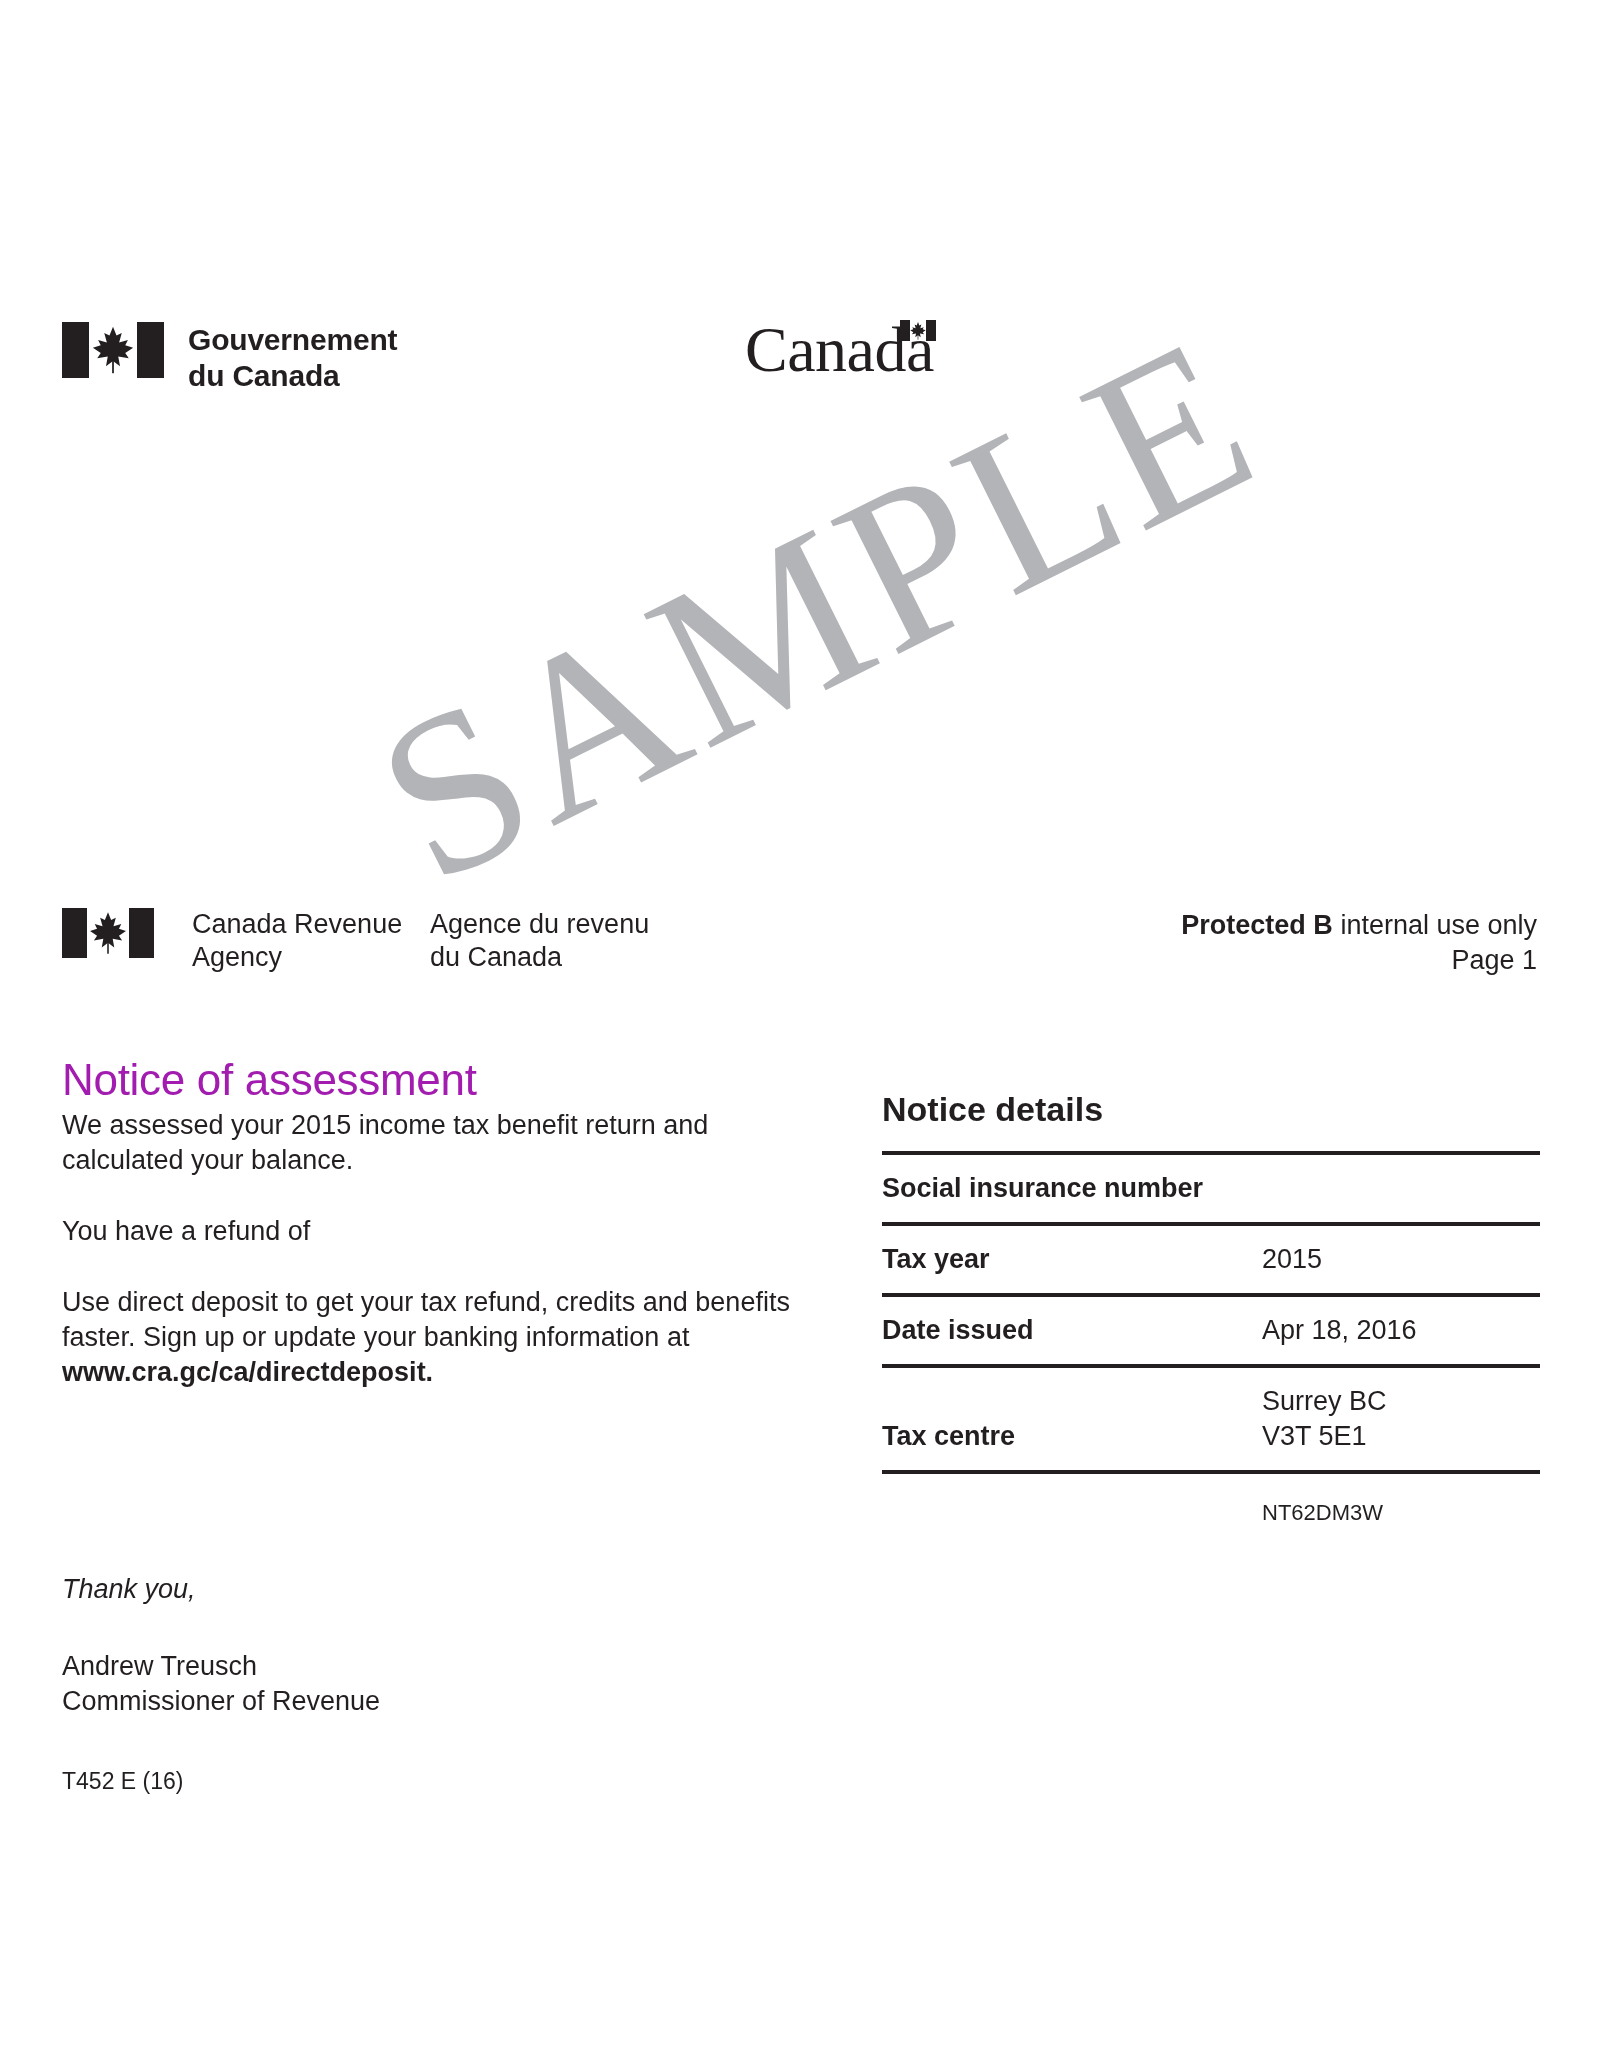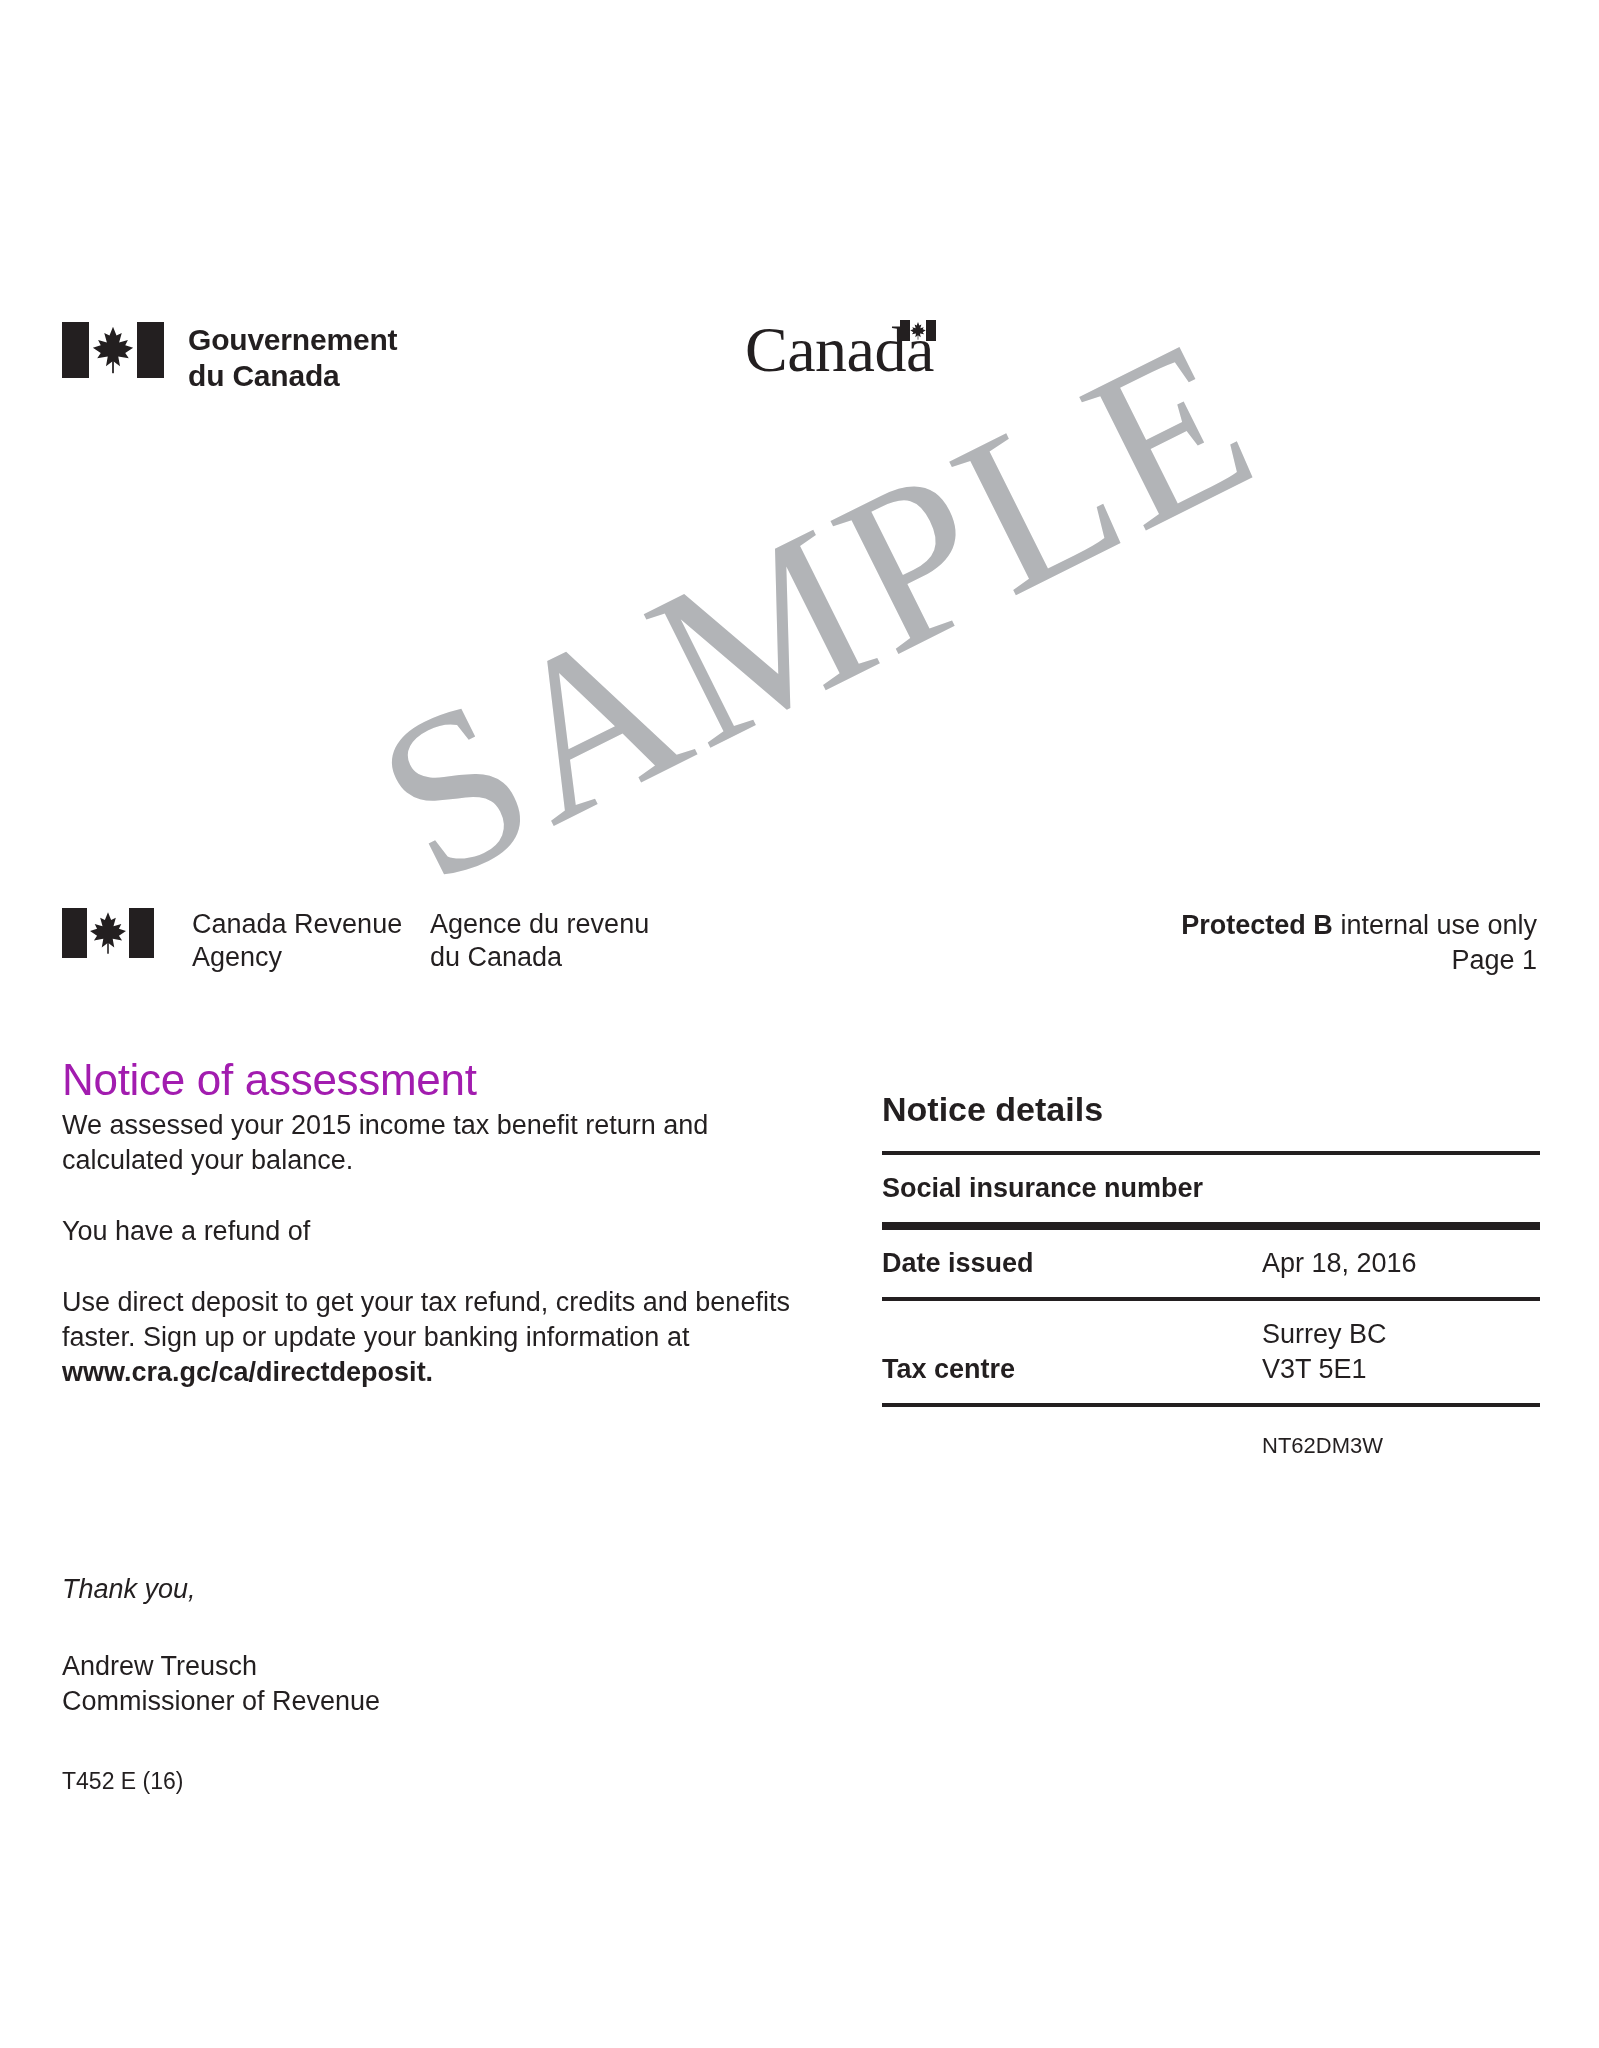--- a/index.html
+++ b/index.html
@@ -331,20 +331,24 @@
   <div class="details">
     <div class="details-title">Notice details</div>
     <div class="rule"></div>
 
     <div class="det-row">
       <div class="det-label">Social insurance number</div>
       <div class="det-value"></div>
     </div>
     <div class="rule"></div>
 
+    <div class="det-row">
+      <div class="det-label">Tax year</div>
+      <div class="det-value">2015</div>
+    </div>
     <div class="rule"></div>
 
     <div class="det-row">
       <div class="det-label">Date issued</div>
       <div class="det-value">Apr 18, 2016</div>
     </div>
     <div class="rule"></div>
 
     <div class="det-row">
       <div class="det-label">Tax centre</div>

